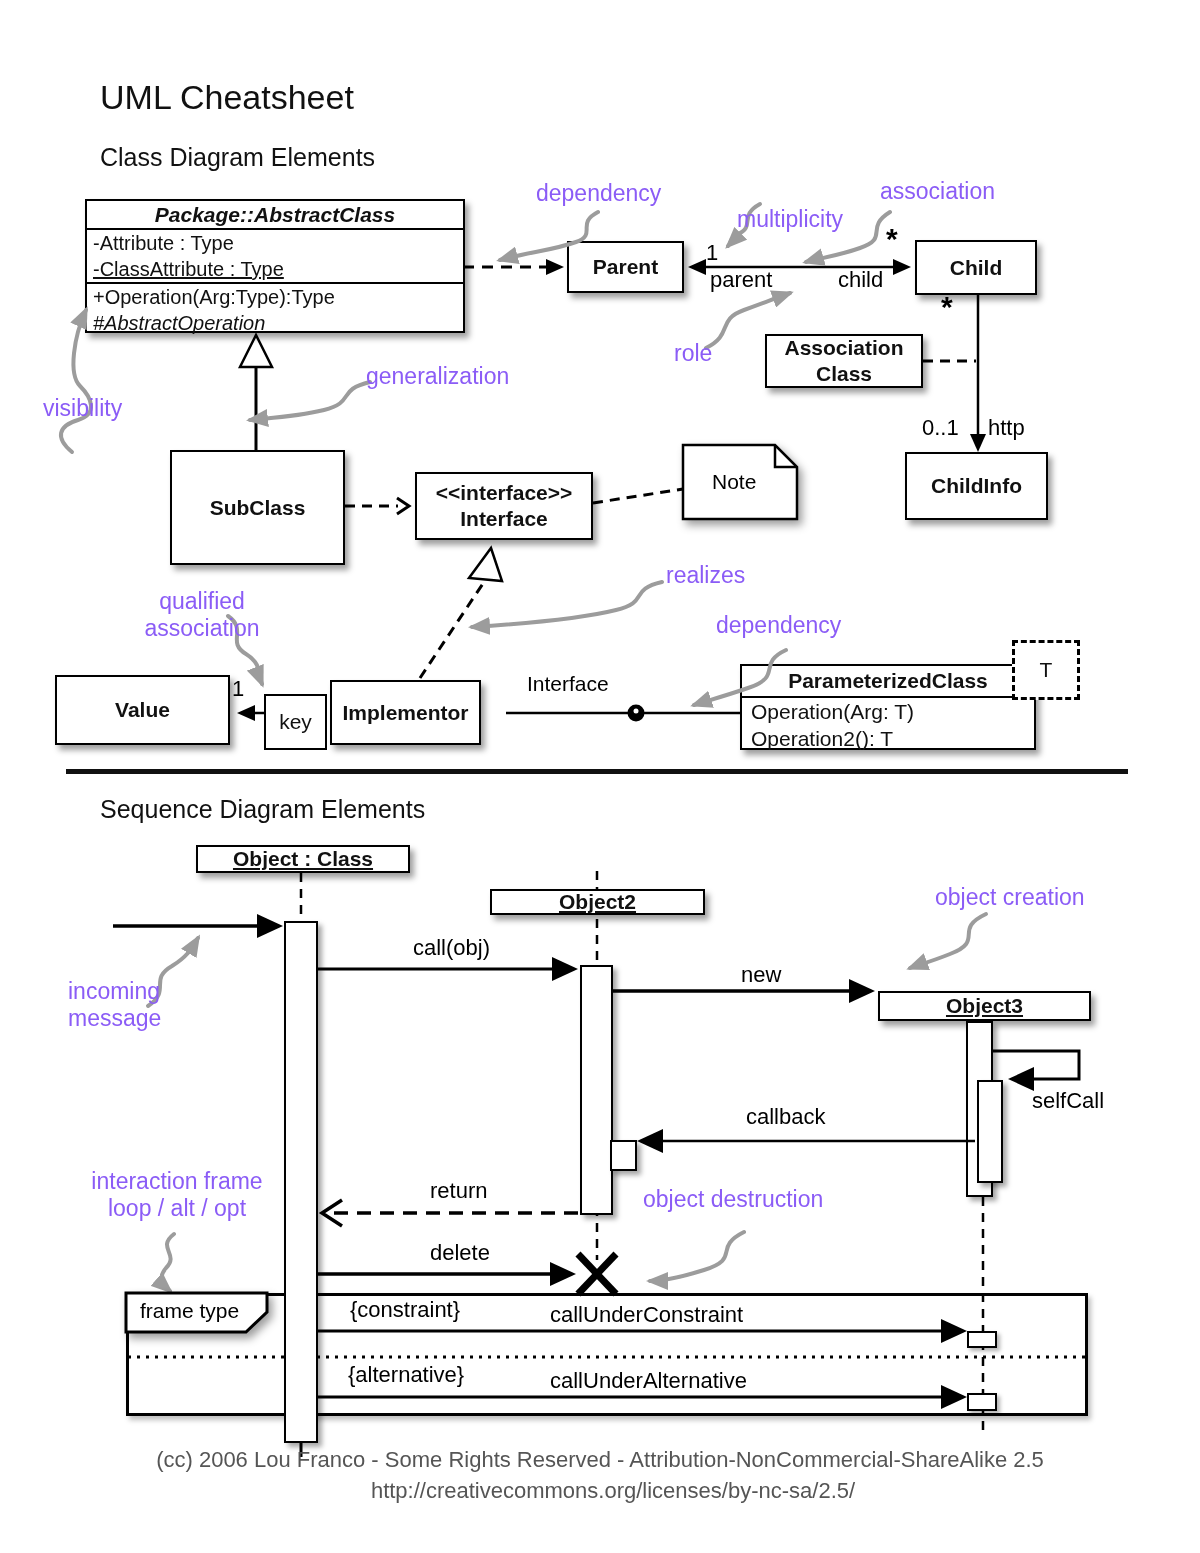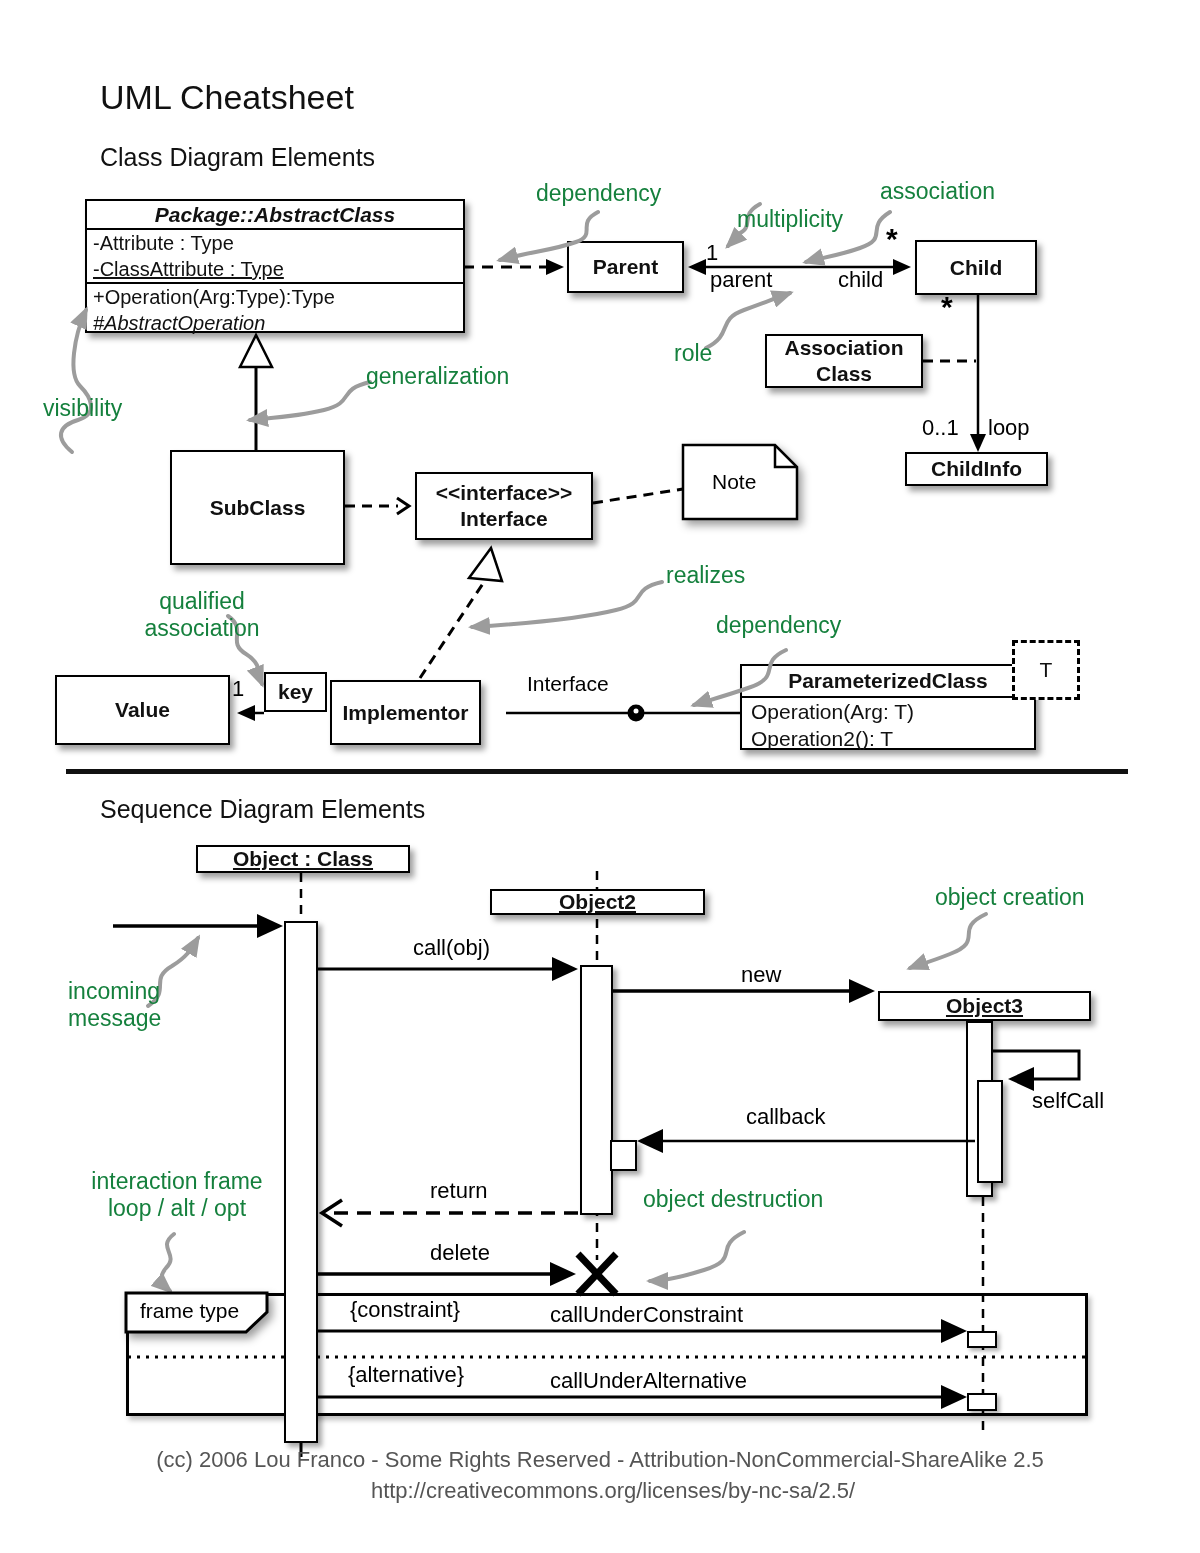--- a/index.html
+++ b/index.html
@@ -10,21 +10,21 @@
   .lines-layer{z-index:1;}
   .anno-layer{z-index:4;}
   .box{position:absolute;background:#fff;border:2.5px solid #000;box-sizing:border-box;
        box-shadow:4px 5px 6px rgba(0,0,0,0.38);z-index:2;}
   .vbox{display:flex;align-items:center;justify-content:center;font-weight:bold;font-size:21px;}
   .vcol{display:flex;flex-direction:column;align-items:center;justify-content:center;
         font-weight:bold;font-size:21px;line-height:26px;}
   .bar{position:absolute;background:#fff;border:2.5px solid #000;box-sizing:border-box;
        box-shadow:4px 4px 5px rgba(0,0,0,0.35);z-index:3;}
   .frame{position:absolute;border:3px solid #000;box-sizing:border-box;z-index:2;background:transparent;}
-  .glabel{position:absolute;color:#15803d;font-size:23px;z-index:5;white-space:nowrap;}
+  .glabel{position:absolute;color:#8b5cf6;font-size:23px;z-index:5;white-space:nowrap;}
   .mlabel{position:absolute;color:#000;font-size:22px;z-index:5;white-space:nowrap;}
   .hdr{position:absolute;background:#fff;border:2.5px solid #000;box-sizing:border-box;
        box-shadow:4px 5px 6px rgba(0,0,0,0.38);z-index:2;display:flex;align-items:center;
        justify-content:center;font-weight:bold;font-size:21px;text-decoration:underline;}
   .row{padding-left:6px;font-size:20px;line-height:26px;white-space:nowrap;}
   .underl{text-decoration:underline;}
   .ital{font-style:italic;}
   .title-row{height:27px;line-height:27px;border-bottom:2.5px solid #000;font-weight:bold;
              font-style:italic;text-align:center;font-size:21px;}
   .sep-top{border-top:2.5px solid #000;}
@@ -159,48 +159,48 @@
   </div>
 
   <div class="box vbox" style="left:567px;top:241px;width:117px;height:52px;">Parent</div>
   <div class="box vbox" style="left:915px;top:240px;width:122px;height:55px;">Child</div>
 
   <div class="box vcol" style="left:765px;top:334px;width:158px;height:54px;">
     <div>Association</div>
     <div>Class</div>
   </div>
 
-  <div class="box vbox" style="left:905px;top:452px;width:143px;height:34px;">ChildInfo</div>
+  <div class="box vbox" style="left:905px;top:452px;width:143px;height:68px;">ChildInfo</div>
   <div class="box vbox" style="left:170px;top:450px;width:175px;height:115px;">SubClass</div>
 
   <div class="box vcol" style="left:415px;top:472px;width:178px;height:68px;">
     <div>&lt;&lt;interface&gt;&gt;</div>
     <div>Interface</div>
   </div>
 
   <div class="mlabel" style="left:712px;top:470px;font-size:21px;">Note</div>
 
   <div class="box vbox" style="left:55px;top:675px;width:175px;height:70px;">Value</div>
-  <div class="box vbox" style="left:264px;top:672px;width:63px;height:40px;font-weight:700;box-shadow:none;border-width:2.5px;">key</div>
+  <div class="box vbox" style="left:264px;top:694px;width:63px;height:56px;font-weight:400;box-shadow:none;border-width:2.5px;">key</div>
   <div class="box vbox" style="left:330px;top:680px;width:151px;height:65px;">Implementor</div>
 
   <div class="box" style="left:740px;top:664px;width:296px;height:86px;">
     <div class="ptitle">ParameterizedClass</div>
     <div class="row" style="font-size:21px;line-height:27px;padding-left:9px;">Operation(Arg: T)</div>
     <div class="row" style="font-size:21px;line-height:27px;padding-left:9px;">Operation2(): T</div>
   </div>
   <div class="tbox" style="left:1012px;top:640px;width:68px;height:60px;">T</div>
 
   <div class="mlabel" style="left:706px;top:240px;">1</div>
   <div class="mlabel star" style="left:886px;top:222px;">*</div>
   <div class="mlabel" style="left:710px;top:267px;">parent</div>
   <div class="mlabel" style="left:838px;top:267px;">child</div>
   <div class="mlabel star" style="left:941px;top:290px;">*</div>
   <div class="mlabel" style="left:922px;top:415px;">0..1</div>
-  <div class="mlabel" style="left:988px;top:415px;">loop</div>
+  <div class="mlabel" style="left:988px;top:415px;">http</div>
   <div class="mlabel" style="left:232px;top:676px;">1</div>
   <div class="mlabel" style="left:527px;top:672px;font-size:21px;">Interface</div>
 
   <div class="glabel" style="left:536px;top:180px;">dependency</div>
   <div class="glabel" style="left:737px;top:170px;margin-top:36px;">multiplicity</div>
   <div class="glabel" style="left:880px;top:178px;">association</div>
   <div class="glabel" style="left:43px;top:395px;">visibility</div>
   <div class="glabel" style="left:366px;top:363px;">generalization</div>
   <div class="glabel" style="left:674px;top:340px;">role</div>
   <div class="glabel" style="left:120px;top:588px;width:164px;text-align:center;">

